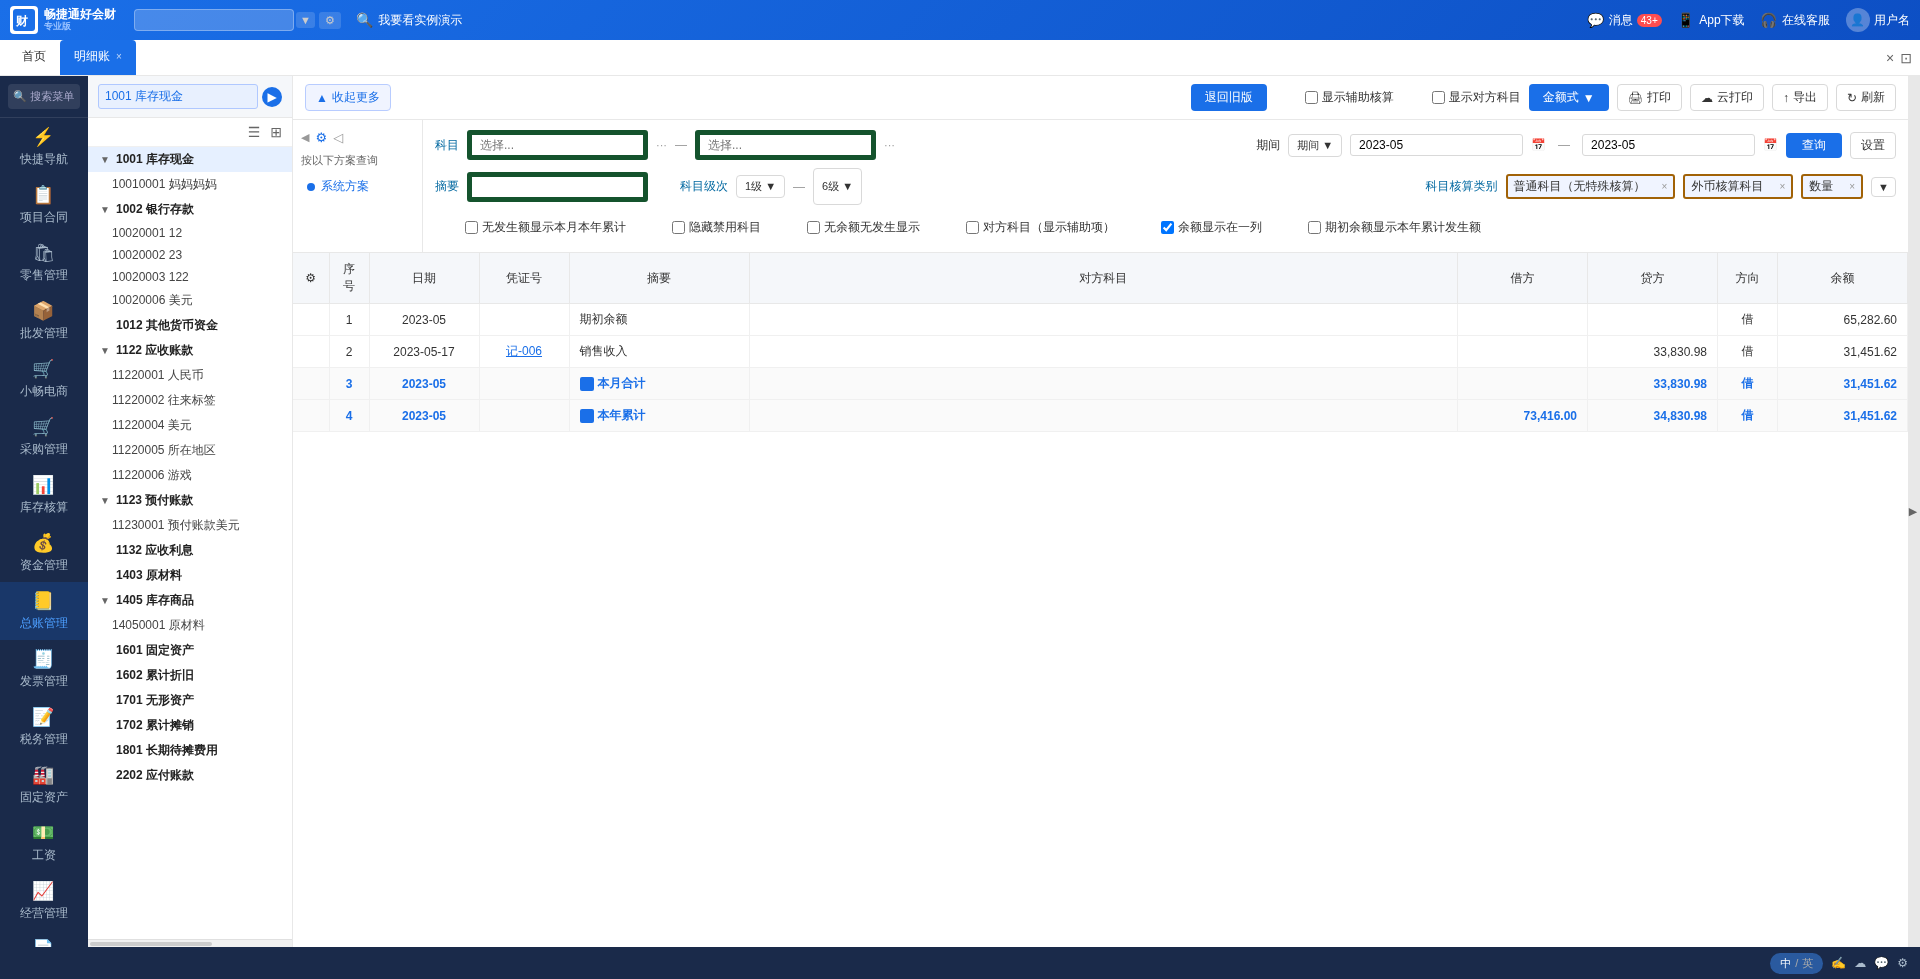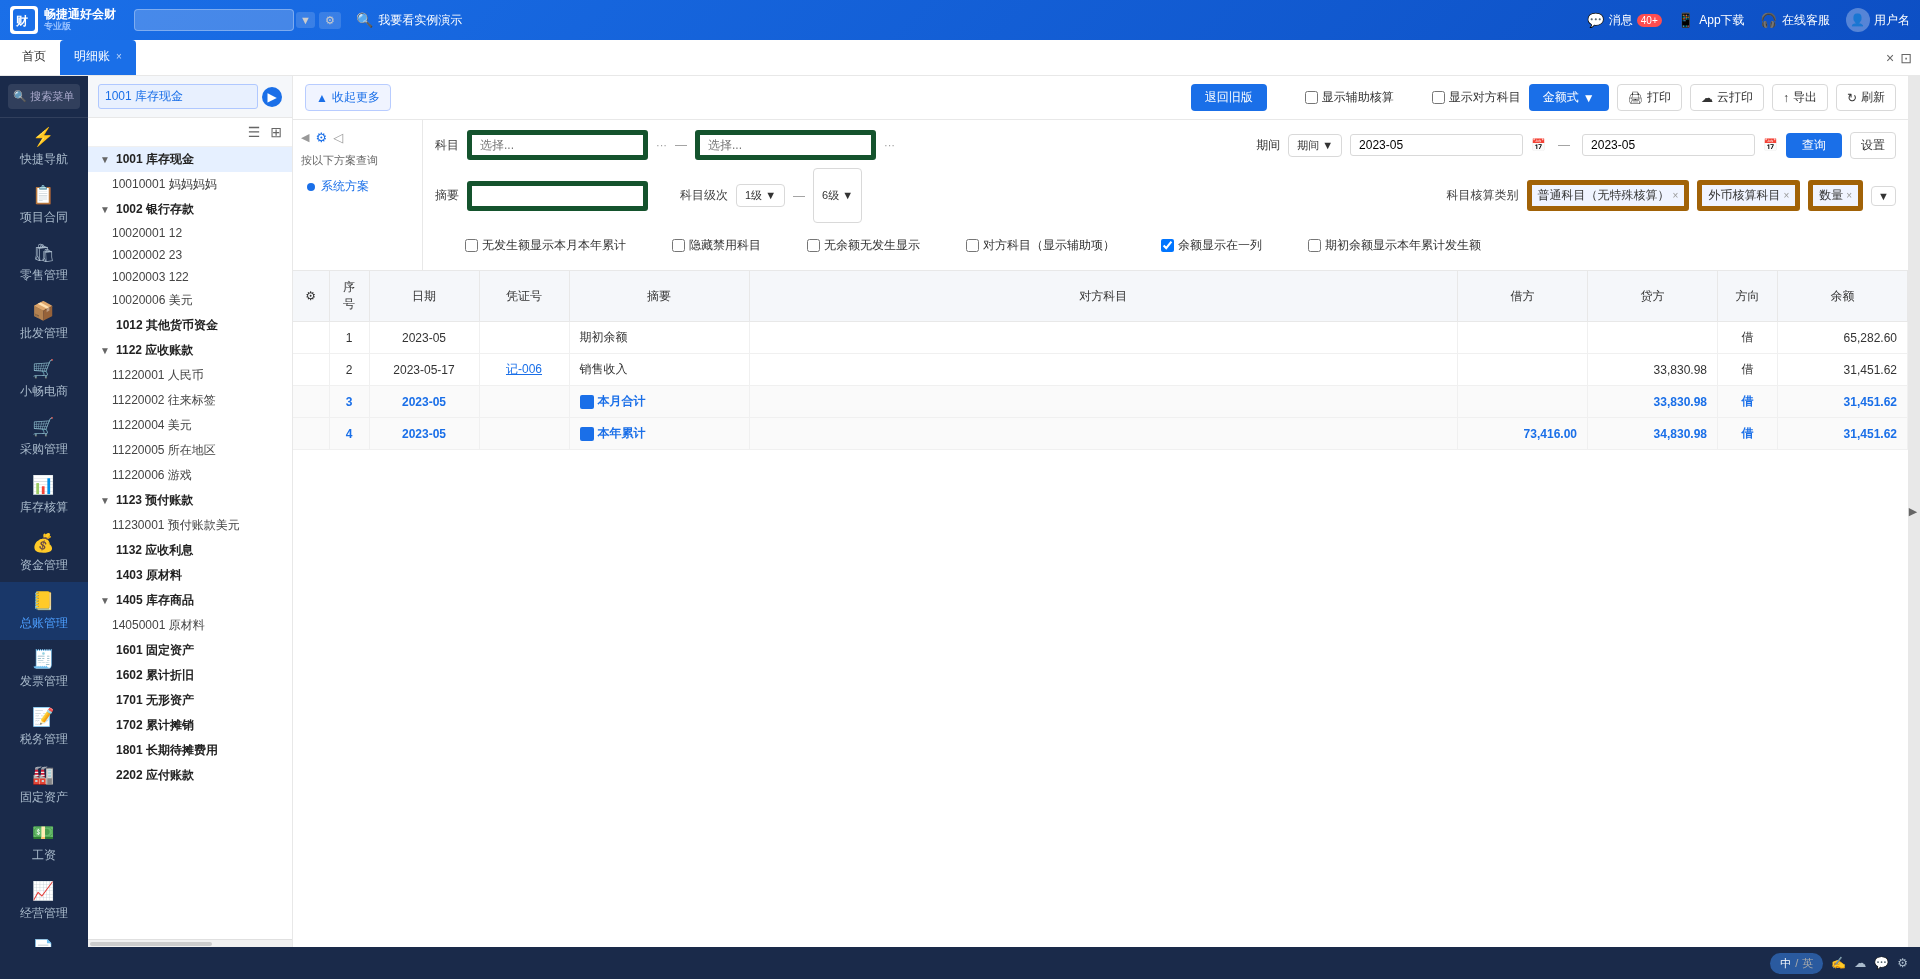--- a/index.html
+++ b/index.html
@@ -325,21 +325,21 @@
 
     .filter-right-panel {
       flex: 1;
       padding: 10px 12px;
     }
     .filter-row {
       display: flex; align-items: center; gap: 8px;
       margin-bottom: 8px;
     }
     .filter-label {
-      font-size: 12px; color: #404040; flex-shrink: 0;
+      font-size: 12px; color: #0369a1; flex-shrink: 0;
     }
     .filter-input {
       border: 5px solid #14532d;
       border-radius: 3px;
       padding: 3px 8px;
       font-size: 12px;
       color: #aaa;
       min-width: 80px;
     }
     .filter-dash { color: #999; }
@@ -347,23 +347,23 @@
       border: 1px solid #d9d9d9;
       border-radius: 3px;
       padding: 3px 8px;
       font-size: 12px;
       min-width: 90px;
     }
     .filter-period-label {
       font-size: 12px; color: #333;
     }
     .filter-tag {
-      display: flex; align-items: center; gap: 3px;
+      display: flex; align-items: center; gap: 16px;
       background: #f0f4ff;
-      border: 5px solid #a16207;
+      border: 2px solid #a16207;
       border-radius: 3px;
       padding: 2px 6px;
       font-size: 11px;
       color: #333;
     }
     .filter-tag .tag-close {
       color: #999; cursor: pointer; font-size: 10px;
     }
     .filter-check-row {
       display: flex; align-items: flex-end; gap: 16px;
@@ -503,21 +503,21 @@
 
   <div class="top-bar-demo" style="margin-left:16px;">
     <span style="font-size:14px;">🔍</span>
     <span>我要看实例演示</span>
   </div>
 
   <div class="top-bar-right" style="margin-left:auto;">
     <div class="top-bar-right-item">
       <span style="font-size:14px;">💬</span>
       <span>消息</span>
-      <span class="badge">40+</span>
+      <span class="badge">43+</span>
     </div>
     <div class="top-bar-right-item">
       <span style="font-size:14px;">📱</span>
       <span>App下载</span>
     </div>
     <div class="top-bar-right-item">
       <span style="font-size:14px;">🎧</span>
       <span>在线客服</span>
     </div>
     <div class="top-bar-right-item">
@@ -817,21 +817,21 @@
           <button class="filter-settings-btn">设置</button>
         </div>
 
         <div class="filter-row">
           <span class="filter-label">摘要</span>
           <input class="filter-input" type="text" style="min-width: 160px;">
           <span style="width:16px;"></span>
           <span class="filter-label">科目级次</span>
           <button class="btn-default" style="padding:3px 8px;font-size:11px;">1级 ▼</button>
           <span class="filter-dash">—</span>
-          <button class="btn-default" style="padding:19px 8px;font-size:11px;">6级 ▼</button>
+          <button class="btn-default" style="padding:10px 8px;font-size:11px;">6级 ▼</button>
           <span style="flex:1;"></span>
           <span class="filter-label">科目核算类别</span>
           <div class="filter-tag">
             <span>普通科目（无特殊核算）</span>
             <span class="tag-close">×</span>
           </div>
           <div class="filter-tag">
             <span>外币核算科目</span>
             <span class="tag-close">×</span>
           </div>

